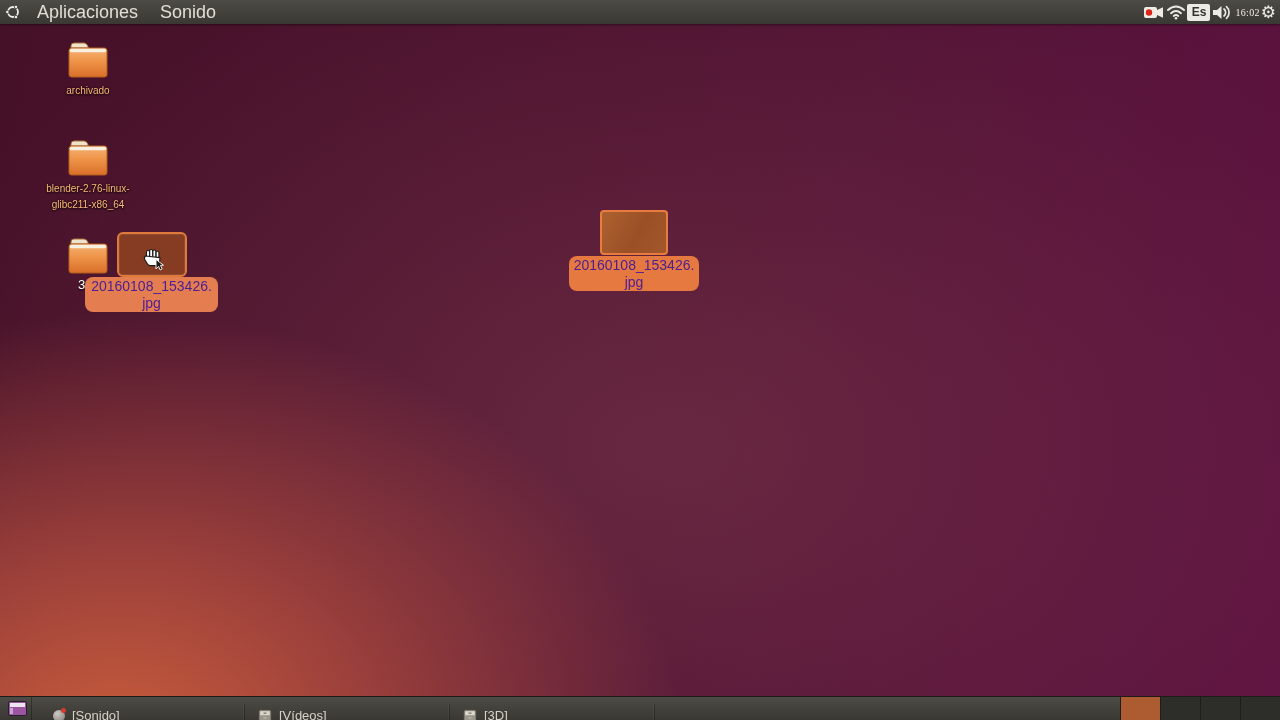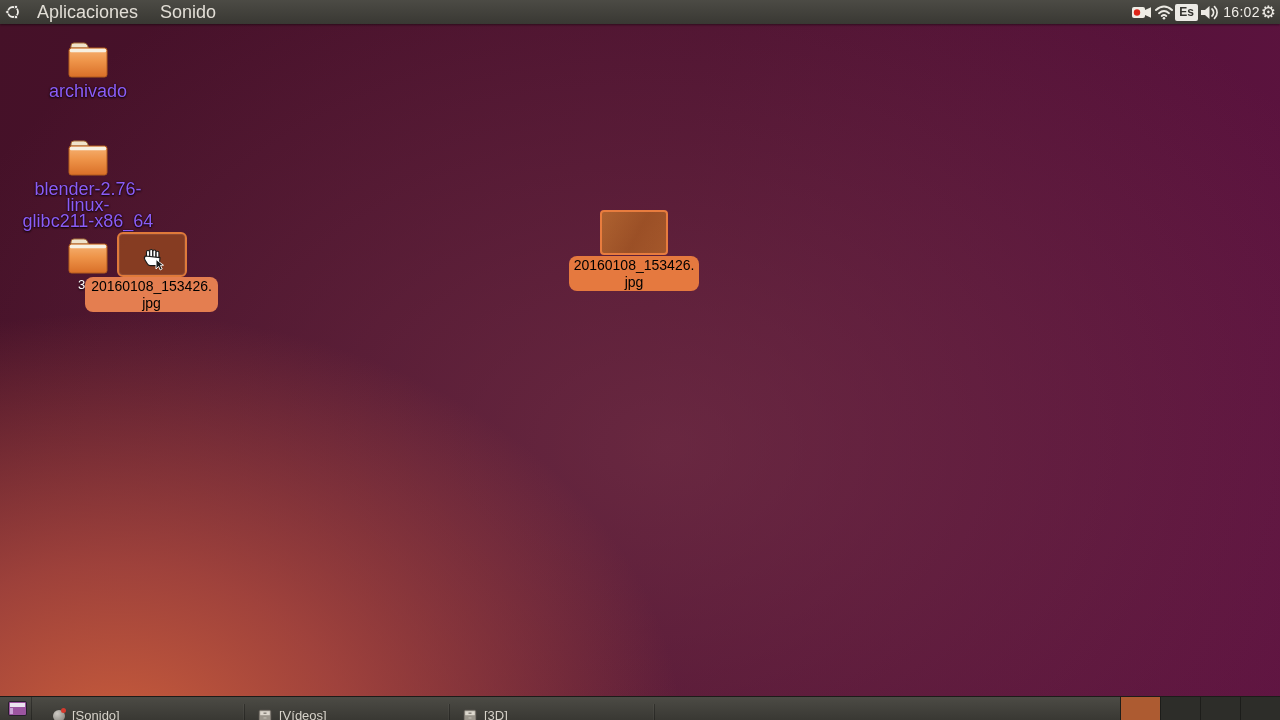--- a/index.html
+++ b/index.html
@@ -27,28 +27,28 @@
   .menu-item { height:42px; display:flex; align-items:center; padding:0 11px; font-size:18px; cursor:default; }
   .logo-wrap { width:26px; height:24px; display:flex; align-items:center; justify-content:center; }
 
   .tray { position:absolute; right:4px; top:0; height:24px; display:flex; align-items:center; gap:1px; }
   .tray-item { display:flex; align-items:center; justify-content:center; height:24px; }
   .kbd-badge {
     width:23px; height:17px; background:#eceae5; color:#34332f;
     font-size:12px; font-weight:700; border-radius:2px;
     display:flex; align-items:center; justify-content:center;
   }
-  .clock { font-size:14px; color:#f0ede7; letter-spacing:0.3px; }
+  .clock { font-size:10px; color:#f0ede7; letter-spacing:0.3px;font-family:Liberation Serif, serif; }
   .gear { font-family:"DejaVu Sans",sans-serif; font-size:17px; color:#edebe5; line-height:1; }
 
   
   .desk-item { position:absolute; width:144px; text-align:center; }
   .desk-icon { display:block; margin:0 auto; }
   .desk-label {
-    margin-top:3px; font-size:18px; line-height:16px; color:#8b5cf6;
+    margin-top:3px; font-size:10px; line-height:16px; color:#fdba74;
     text-shadow:0 1px 2px rgba(0,0,0,0.85), 0 0 2px rgba(0,0,0,0.6);
   }
   .partial-label {
     position:absolute; left:78px; top:277px; font-size:13px; color:#ffffff;
     text-shadow:0 1px 2px rgba(0,0,0,0.85);
   }
 
   .thumb {
     border:2px solid #e87c3e; border-radius:4px;
     background:linear-gradient(118deg,#9c5a2c 0%,#83421f 55%,#8f4c25 100%);
@@ -56,21 +56,21 @@
   .thumb.selected-fill { background:
       linear-gradient(rgba(226,120,60,0.25), rgba(226,120,60,0.25)),
       linear-gradient(118deg,#9c5a2c 0%,#83421f 55%,#8f4c25 100%); }
   .ghost-thumb {
     position:absolute; left:117px; top:232px; width:70px; height:45px;
     border:2px solid #e07a3a; border-radius:6px;
     background:rgba(146,68,32,0.82);
     box-shadow:inset 0 0 0 1px rgba(255,255,255,0.08);
   }
   .file-label {
-    border-radius:8px; color:#000000; font-size:14px; line-height:17px;
+    border-radius:8px; color:#4c1d95; font-size:14px; line-height:17px;
     padding-top:1px; height:35px;
   }
   .drag-label {
     position:absolute; left:85px; top:277px; width:133px;
     background:rgba(236,132,82,0.95); text-align:center;
   }
   .sel-label {
     position:absolute; left:569px; top:256px; width:130px;
     background:#e5793f; text-align:center;
   }

